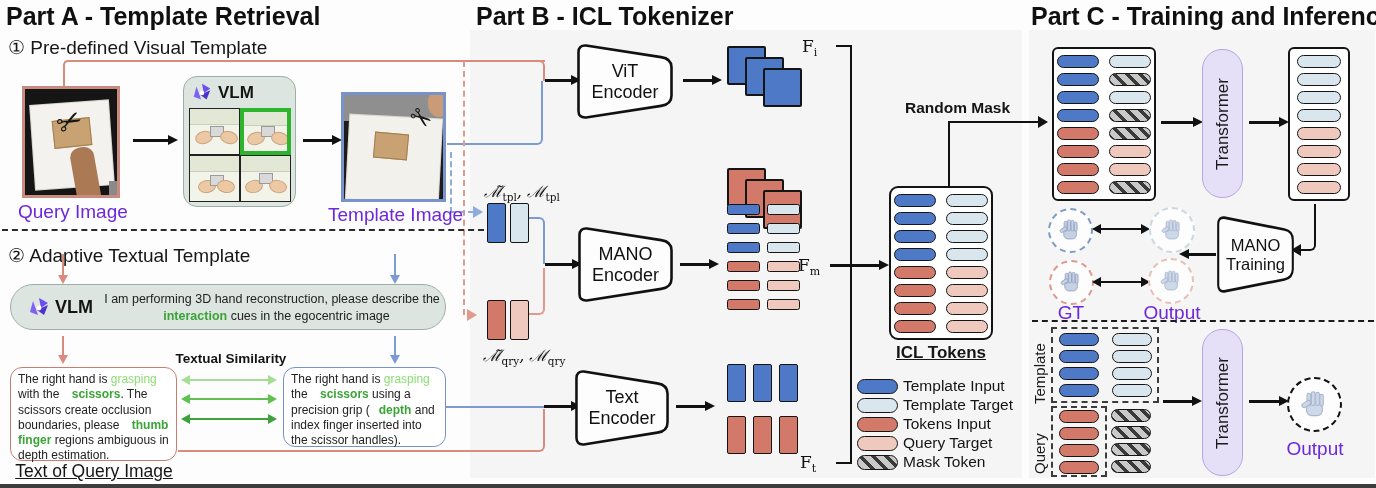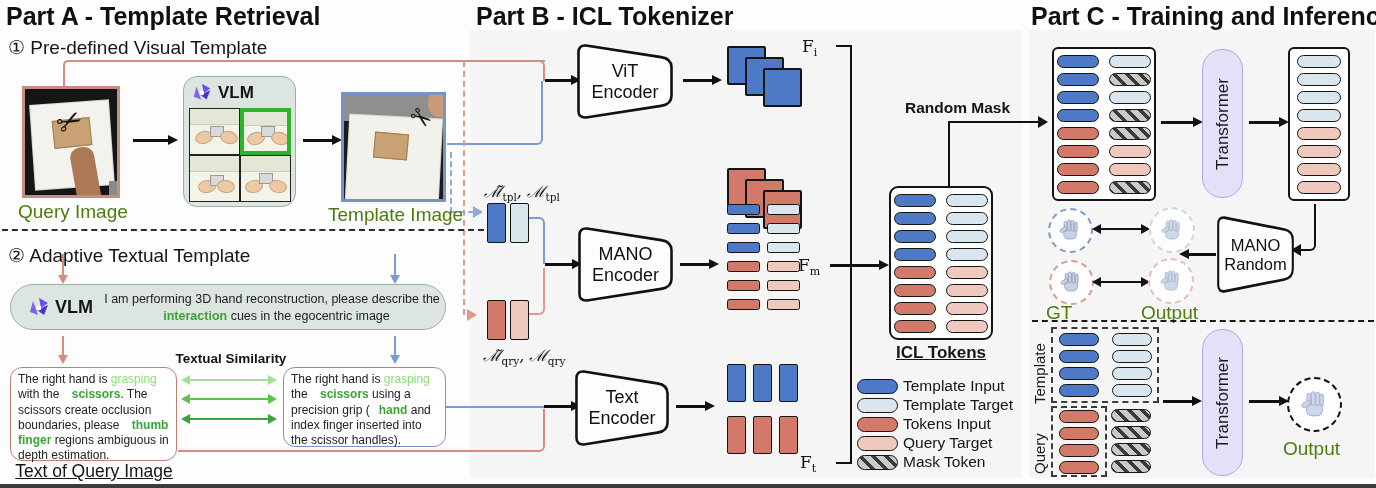--- a/index.html
+++ b/index.html
@@ -2,21 +2,21 @@
 <html><head>
 <meta charset="utf-8">
 <style>
   html,body{margin:0;padding:0;background:#ffffff;}
   body{font-family:"Liberation Sans",sans-serif;color:#141414;}
   .stage{position:relative;width:1376px;height:488px;background:#fdfdfd;overflow:hidden;}
   .abs{position:absolute;}
   .panel{position:absolute;background:#f5f5f6;}
   .title{font-size:25px;font-weight:600;color:#101010;white-space:nowrap;}
   .steplabel{font-size:19px;color:#161616;white-space:nowrap;}
-  .caption{font-size:18px;color:#4d7c0f;white-space:nowrap;}
+  .caption{font-size:18px;color:#6d28d9;text-align:center;white-space:nowrap;}
   .smallcap{font-size:17px;color:#161616;text-align:center;white-space:nowrap;text-decoration:underline;}
   .bold{font-weight:bold;}
   
   .pill{display:block;border:1.7px solid #151515;box-sizing:border-box;}
   [data-type="tpl-in"]{background:#4d79c6;}
   [data-type="tpl-tgt"]{background:#d9e6ee;}
   [data-type="qry-in"]{background:#d2796a;}
   [data-type="qry-tgt"]{background:#f0c9be;}
   [data-type="mask"]{background:repeating-linear-gradient(45deg,#3a3a3a 0 3.5px,#c9c9c9 3.5px 9px);}
   .icl-grid,.cbox-grid{display:grid;grid-template-columns:repeat(2,42px);column-gap:10px;row-gap:5px;}
@@ -178,21 +178,21 @@
     <div class="abs bold" style="left:44px;top:12px;font-size:18px;">VLM</div>
     <div class="abs" style="left:92px;top:6px;width:338px;font-size:12.5px;line-height:16.5px;text-align:center;color:#222;"><span>I am performing 3D hand reconstruction, please describe the </span><span class="hl-bold">interaction</span><span> cues in the egocentric image</span></div>
   </div>
 
   <div class="varrow" style="left:62px;top:336px;height:20px;color:#d98c7e;"></div>
   <div class="varrow" style="left:394px;top:336px;height:20px;color:#7b9bd2;"></div>
 
   <div class="abs bold" style="left:166px;top:351px;width:130px;text-align:center;font-size:13.5px;">Textual Similarity</div>
 
   <div class="txtbox" style="left:10px;top:367px;width:167px;height:94px;border:1.6px solid #c57f70;"><span>The right hand is </span><span class="hl-light">grasping</span><span> with the </span><span class="hl-bold">scissors</span><span>. The scissors create occlusion boundaries, please </span><span class="hl-bold">thumb finger</span><span> regions ambiguous in depth estimation.</span></div>
-  <div class="txtbox" style="left:283px;top:367px;width:163px;height:80px;border:1.6px solid #7793c9;"><span>The right hand is </span><span class="hl-light">grasping</span><span> the </span><span class="hl-bold">scissors</span><span> using a precision grip (</span><span class="hl-bold">hand</span><span> and index finger inserted into the scissor handles).</span></div>
+  <div class="txtbox" style="left:283px;top:367px;width:163px;height:80px;border:1.6px solid #7793c9;"><span>The right hand is </span><span class="hl-light">grasping</span><span> the </span><span class="hl-bold">scissors</span><span> using a precision grip (</span><span class="hl-bold">depth</span><span> and index finger inserted into the scissor handles).</span></div>
 
   <div class="darrow" style="left:189px;top:379px;width:80px;color:#a6dd96;"></div>
   <div class="darrow" style="left:189px;top:398px;width:80px;color:#5fc050;"></div>
   <div class="darrow" style="left:189px;top:418px;width:80px;color:#3da23b;"></div>
 
   <div class="abs smallcap" style="left:12px;top:461px;width:164px;font-size:17.5px;">Text of Query Image</div>
 
   <div class="conn" style="left:446px;top:406px;width:99px;border-top:2px solid #7b9bd2;"></div>
   <div class="conn" style="left:178px;top:409px;width:367px;height:43px;border-right:2px solid #d98c7e;border-bottom:2px solid #d98c7e;border-bottom-right-radius:6px;"></div>
   <div class="harrow" style="left:544px;top:405px;width:28px;"></div>
@@ -374,21 +374,21 @@
   </div>
 
   <div class="conn" style="left:1300px;top:204px;width:16px;height:47px;border-right:2.5px solid #111;border-bottom:2.5px solid #111;border-bottom-right-radius:6px;"></div>
   <div class="tri-l" style="left:1291px;top:244px;color:#111;"></div>
 
   <svg class="abs" style="left:1217px;top:216px;" width="77" height="77" viewBox="0 0 96 74" preserveAspectRatio="none">
     <path d="M9 1.5 L84 13 Q94.5 14.5 94.5 23 L94.5 51 Q94.5 59.5 84 61 L9 72.5 Q1.5 73 1.5 66 L1.5 8 Q1.5 1 9 1.5 Z" fill="#fdfdfd" stroke="#111" stroke-width="2.6"></path>
   </svg>
   <div class="enc-label" style="left:1217px;top:216px;width:77px;height:77px;font-size:16.5px;line-height:19px;">
     <span>MANO</span>
-    <span>Random</span>
+    <span>Training</span>
   </div>
   <div class="harrow-l" style="left:1188px;top:253px;width:28px;"></div>
 
   <div class="circle" style="left:1048px;top:208px;width:45px;height:45px;border:2px dashed #7f9cc6;">
     <svg viewBox="0 0 32 32" width="27" height="27">
         <g fill="#c6d2e4" stroke="#93a3c0" stroke-width="1">
           <rect x="8" y="14" width="15" height="12" rx="5"></rect>
           <rect x="8.5" y="5" width="3.4" height="12" rx="1.7"></rect>
           <rect x="12.6" y="3.5" width="3.4" height="13" rx="1.7"></rect>
           <rect x="16.7" y="4" width="3.4" height="12.5" rx="1.7"></rect>

